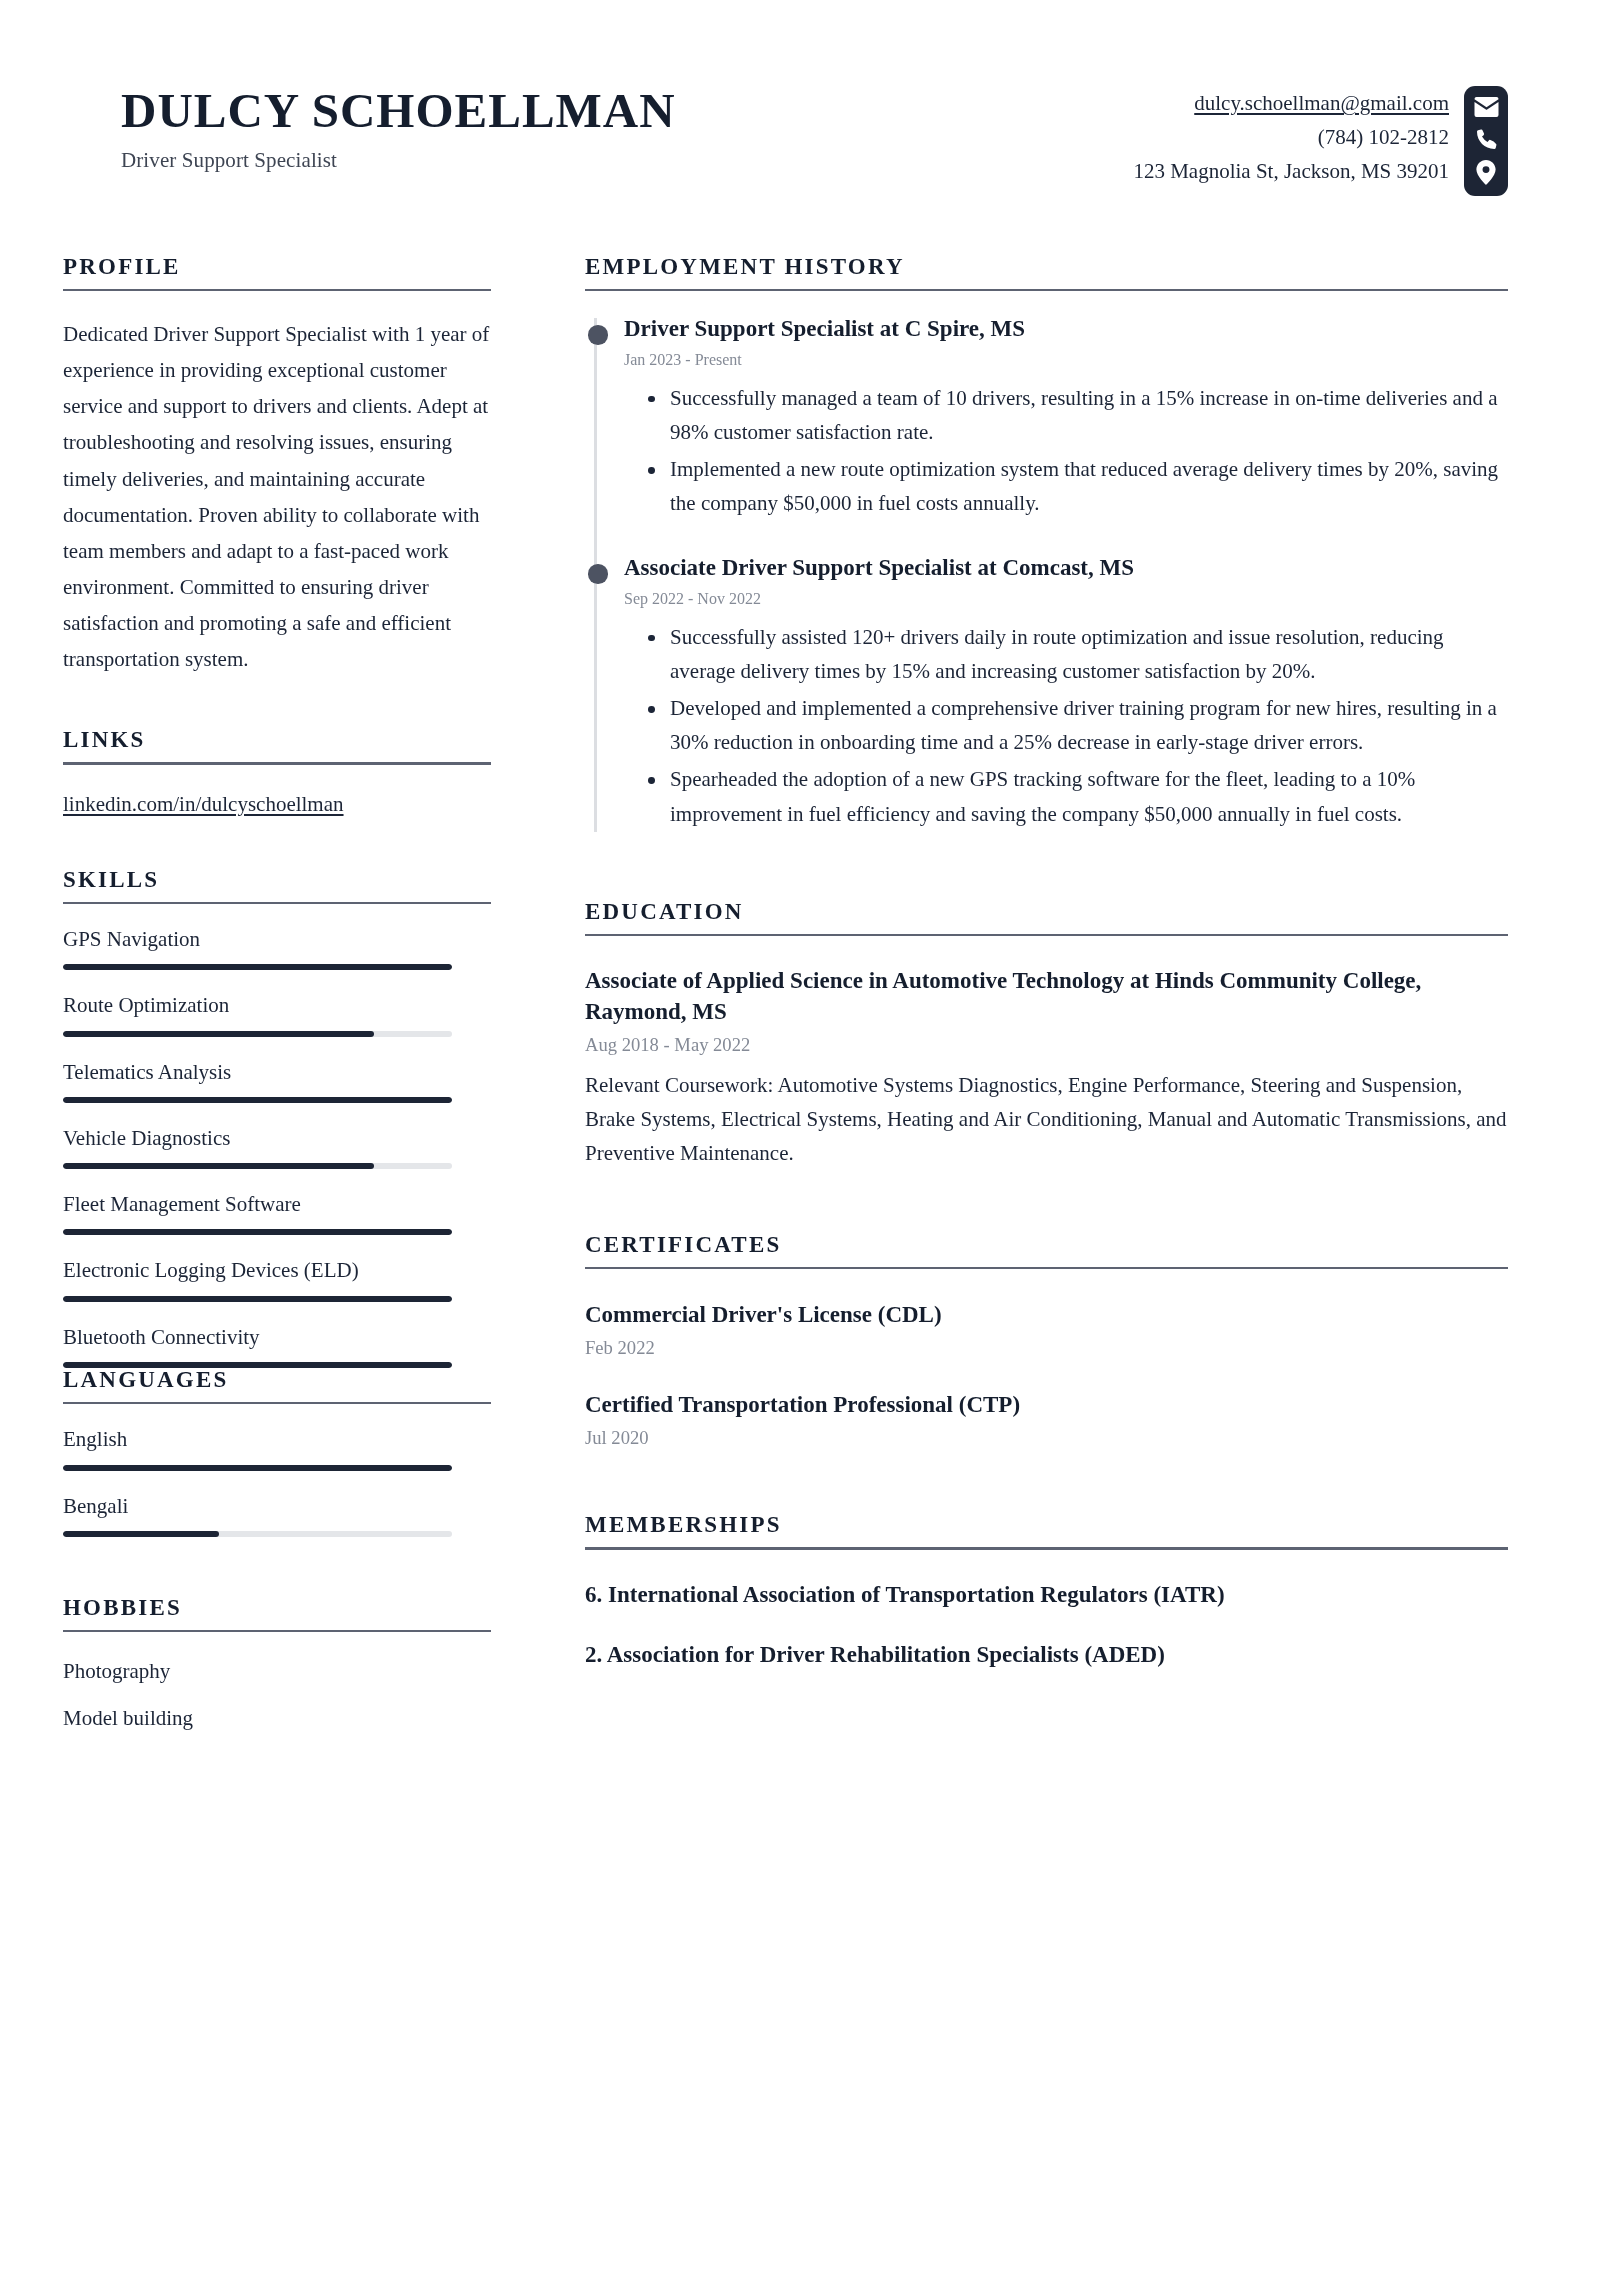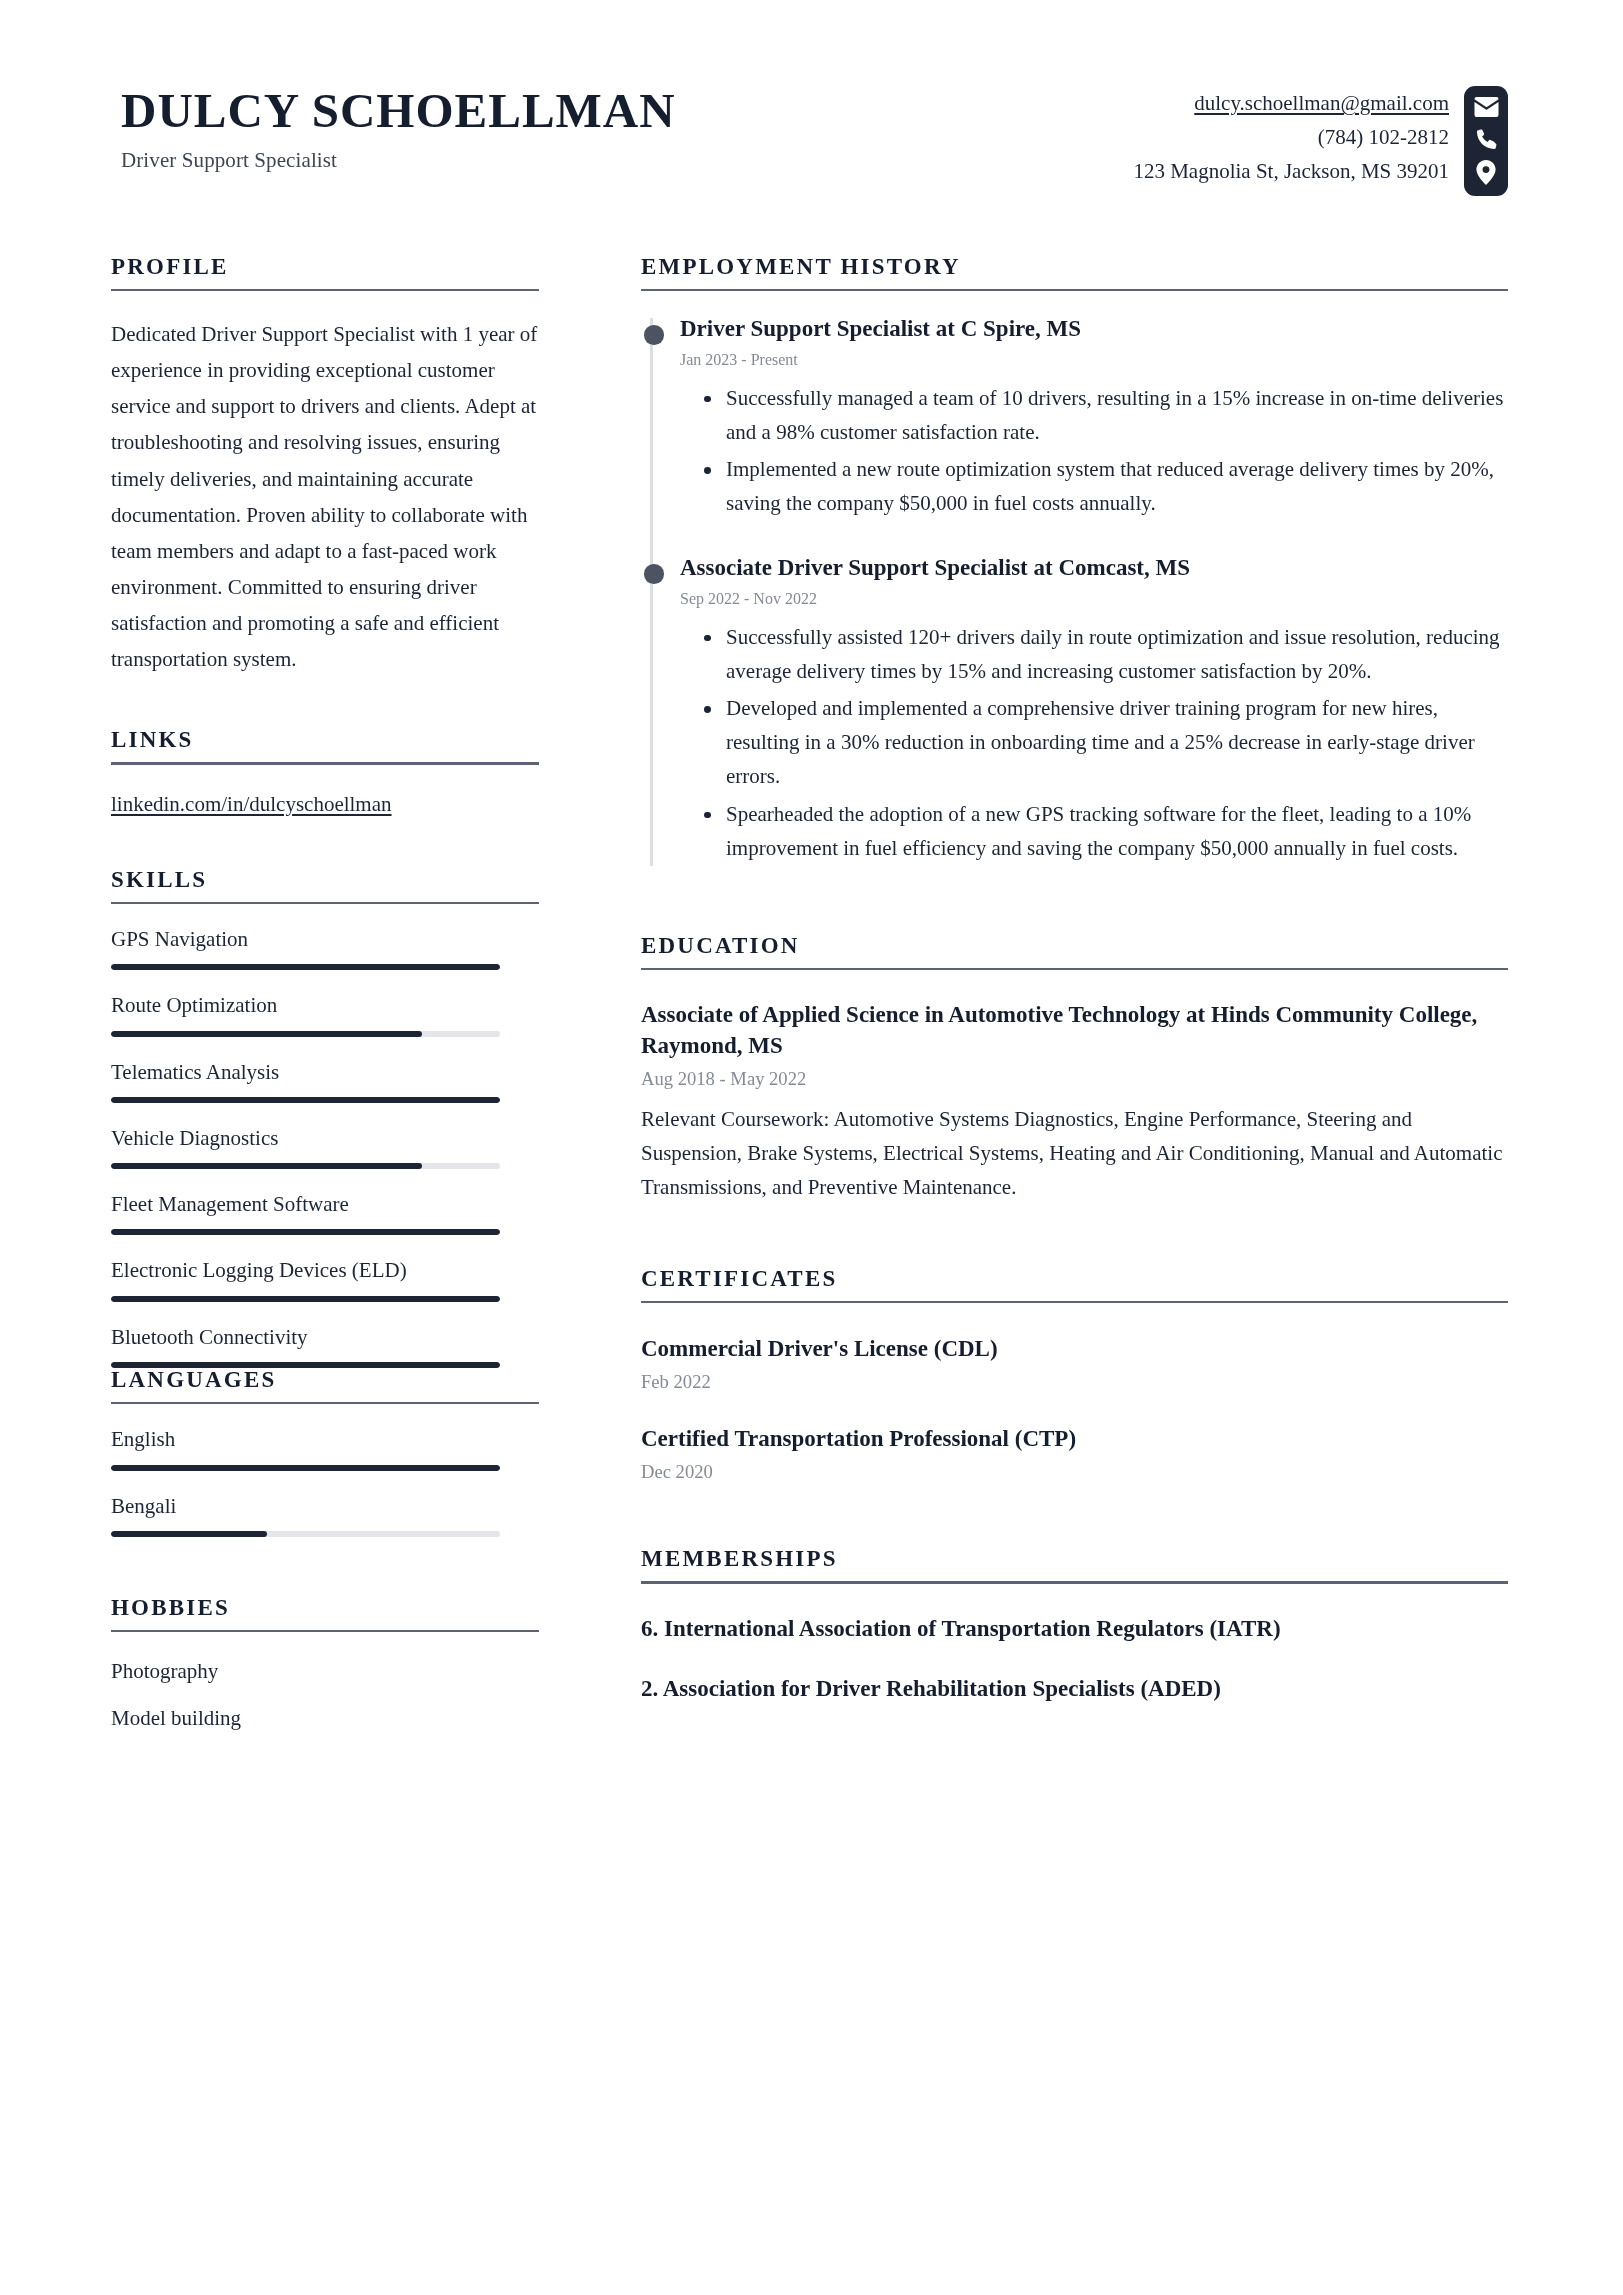--- a/index.html
+++ b/index.html
@@ -66,22 +66,22 @@
     flex-direction: column;
     align-items: center;
     gap: 9.3px;
   }
   .icon-bar svg { display: block; fill: #ffffff; }
 
   
   .columns {
     display: flex;
     align-items: flex-start;
-    padding: 59px 112px 0 111px;
-    gap: 8px;
+    padding: 59px 112px 0 63px;
+    gap: 0;
   }
   .col-left  { width: 428px; flex: 0 0 428px; }
   .col-right { flex: 1 1 auto; padding-left: 94px; }
 
   
   .sec-head {
     font-size: 23px;
     font-weight: 700;
     letter-spacing: 2.2px;
     color: #151e2e;
@@ -405,21 +405,21 @@
 
       <div class="section cert-block">
         <div class="sec-head">CERTIFICATES</div>
         <div class="sec-rule"></div>
         <div class="cert-entry">
           <div class="entry-title">Commercial Driver's License (CDL)</div>
           <div class="entry-date">Feb 2022</div>
         </div>
         <div class="cert-entry">
           <div class="entry-title">Certified Transportation Professional (CTP)</div>
-          <div class="entry-date">Dec 2020</div>
+          <div class="entry-date">Jul 2020</div>
         </div>
       </div>
 
       <div class="section memb-block">
         <div class="sec-head">MEMBERSHIPS</div>
         <div class="sec-rule"></div>
         <ul class="memb-list">
           <li class="memb-item">6. International Association of Transportation Regulators (IATR)</li>
           <li class="memb-item">2. Association for Driver Rehabilitation Specialists (ADED)</li>
         </ul>

